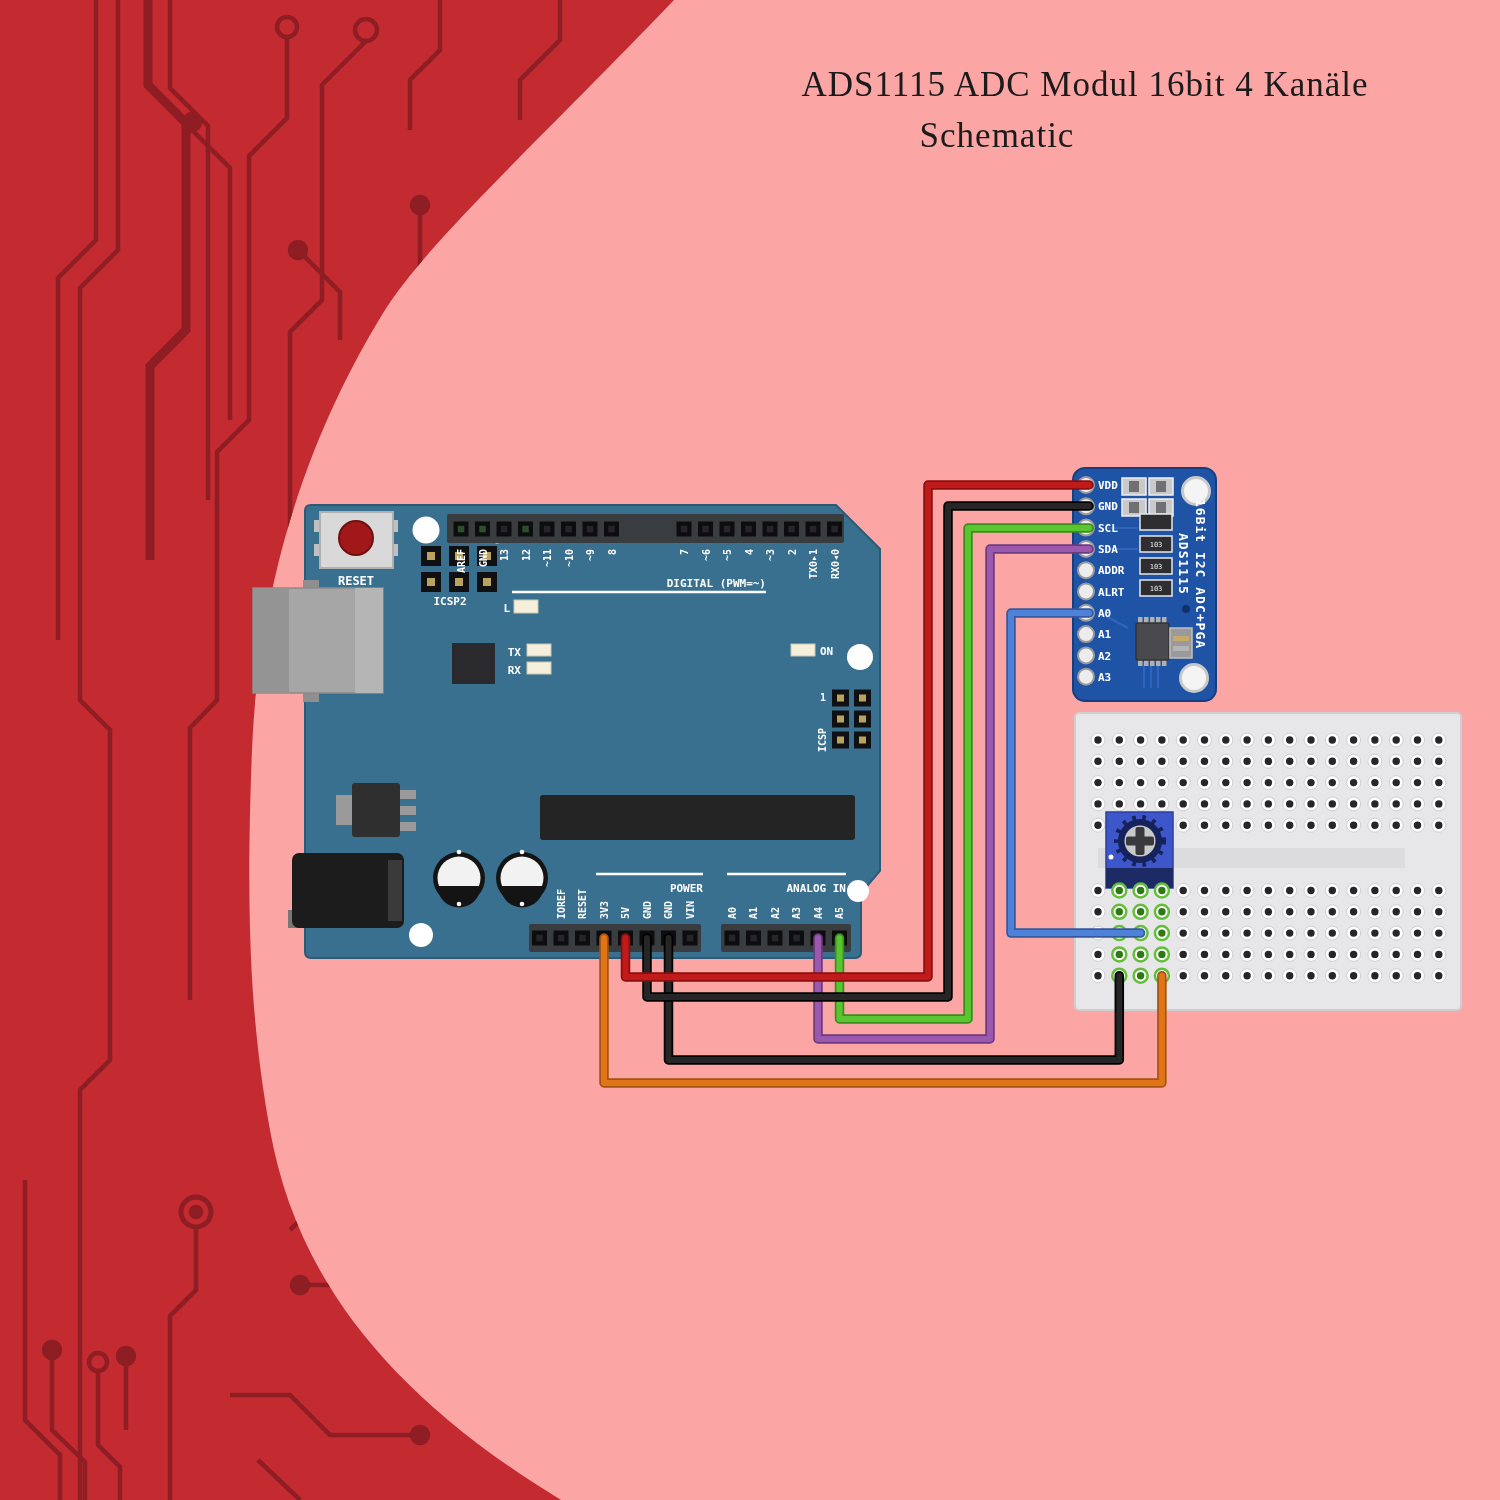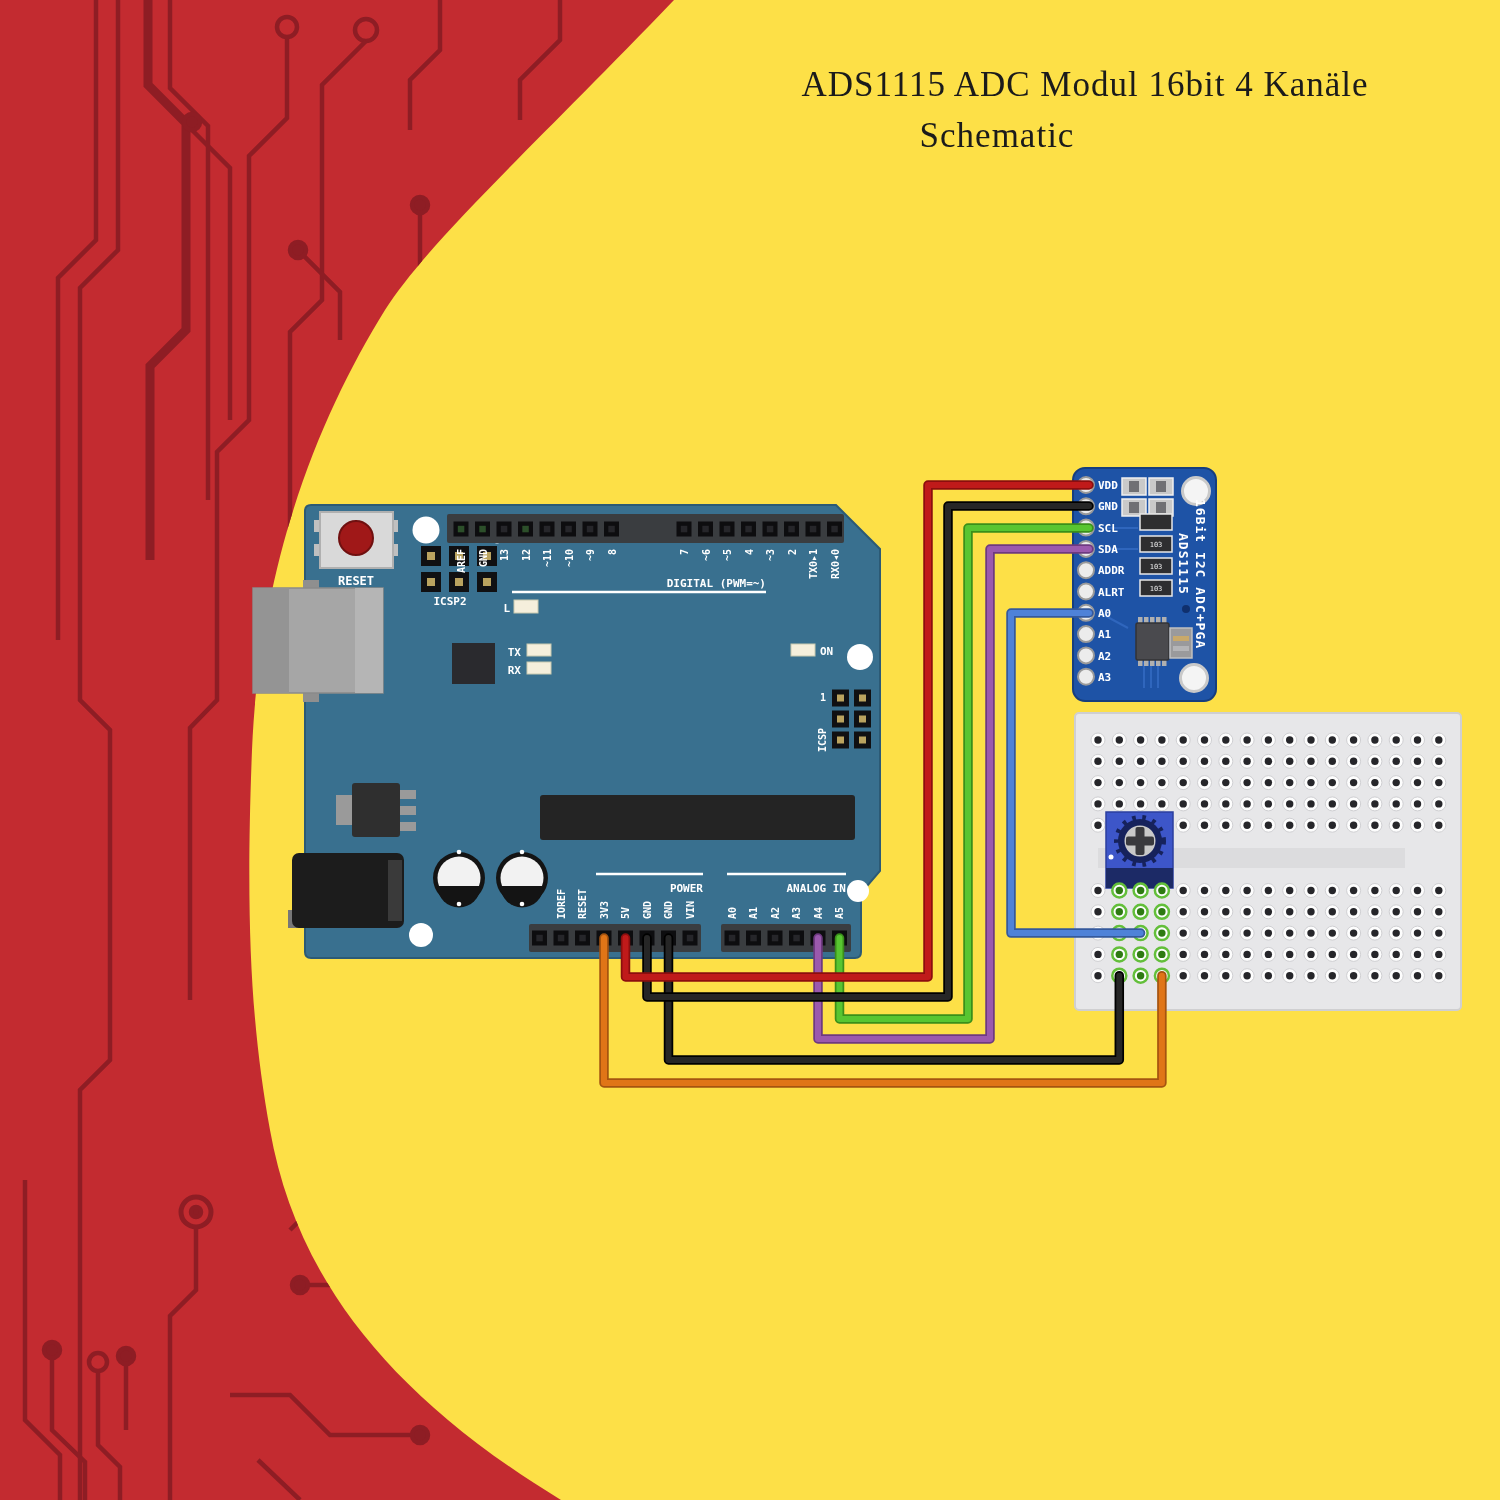--- a/index.html
+++ b/index.html
@@ -1,16 +1,16 @@
 <!DOCTYPE html>
 <html><head>
 <meta charset="utf-8">
 <style>
   html,body{margin:0;padding:0;background:#ffffff;}
-  #stage{position:relative;width:1500px;height:1500px;background:#fde047;overflow:hidden;}
+  #stage{position:relative;width:1500px;height:1500px;background:#fca5a5;overflow:hidden;}
   svg{position:absolute;left:0;top:0;}
   .title-text{font-family:"Liberation Serif", serif;font-size:35px;fill:#1b1b1b;letter-spacing:1px;}
   .brd{font-family:"DejaVu Sans Mono", monospace;font-weight:bold;fill:#ffffff;}
   .lbl10{font-size:10px;}
   .lbl11{font-size:11px;}
   .smdtxt{font-family:"DejaVu Sans Mono", monospace;font-size:7px;fill:#eeeeee;}
   .sidetxt{font-family:"DejaVu Sans Mono", monospace;font-weight:bold;font-size:13px;fill:#ffffff;letter-spacing:1px;}
 </style>
 </head>
 <body>

